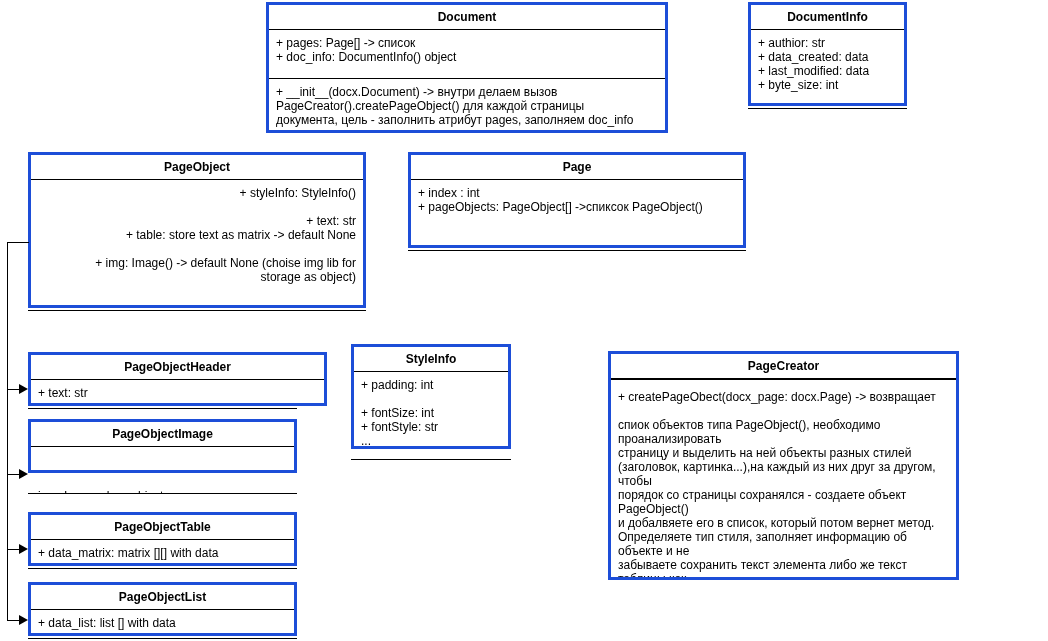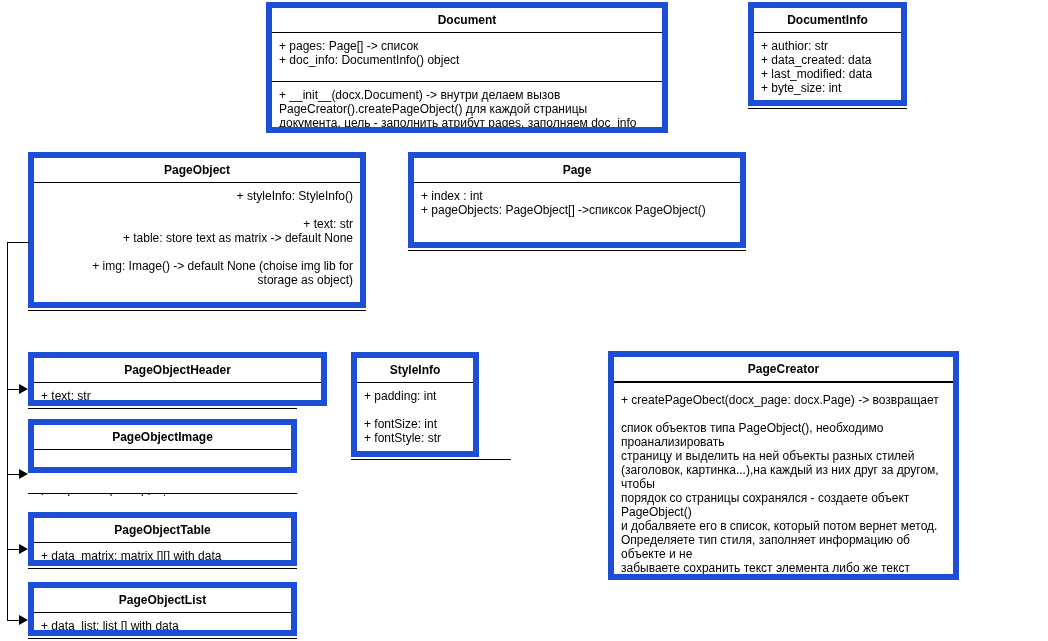--- a/index.html
+++ b/index.html
@@ -18,21 +18,21 @@
     height: 641px;
     background: #ffffff;
     overflow: hidden;
   }
 
   
   .uml-class {
     position: absolute;
     box-sizing: border-box;
     background: #ffffff;
-    border: 6px solid #1d4ed8;
+    border: 3px solid #1d4ed8;
     display: flex;
     flex-direction: column;
   }
   .uml-title {
     box-sizing: border-box;
     text-align: center;
     font-weight: bold;
     font-size: 12px;
     line-height: 14px;
     padding: 5px 4px 5px 4px;
@@ -130,21 +130,21 @@
     <div class="uml-compartment" style="flex:1;">+ data_matrix: matrix [][] with data</div>
   </div>
   <div class="rule" style="left:28px; top:568px; width:269px;"></div>
 
   <div class="uml-class" style="left:28px; top:582px; width:269px; height:54px;">
     <div class="uml-title">PageObjectList</div>
     <div class="uml-compartment" style="flex:1;">+ data_list: list [] with data</div>
   </div>
   <div class="rule" style="left:28px; top:638px; width:269px;"></div>
 
-  <div class="uml-class" style="left:351px; top:352px; width:128px; height:105px;">
+  <div class="uml-class" style="left:351px; top:344px; width:160px; height:105px;">
     <div class="uml-title">StyleInfo</div>
     <div class="uml-compartment" style="flex:1;">+ padding: int
 
 + fontSize: int
 + fontStyle: str
 ...</div>
   </div>
   <div class="rule" style="left:351px; top:459px; width:160px;"></div>
 
   <div class="uml-class" style="left:608px; top:351px; width:351px; height:229px;">

